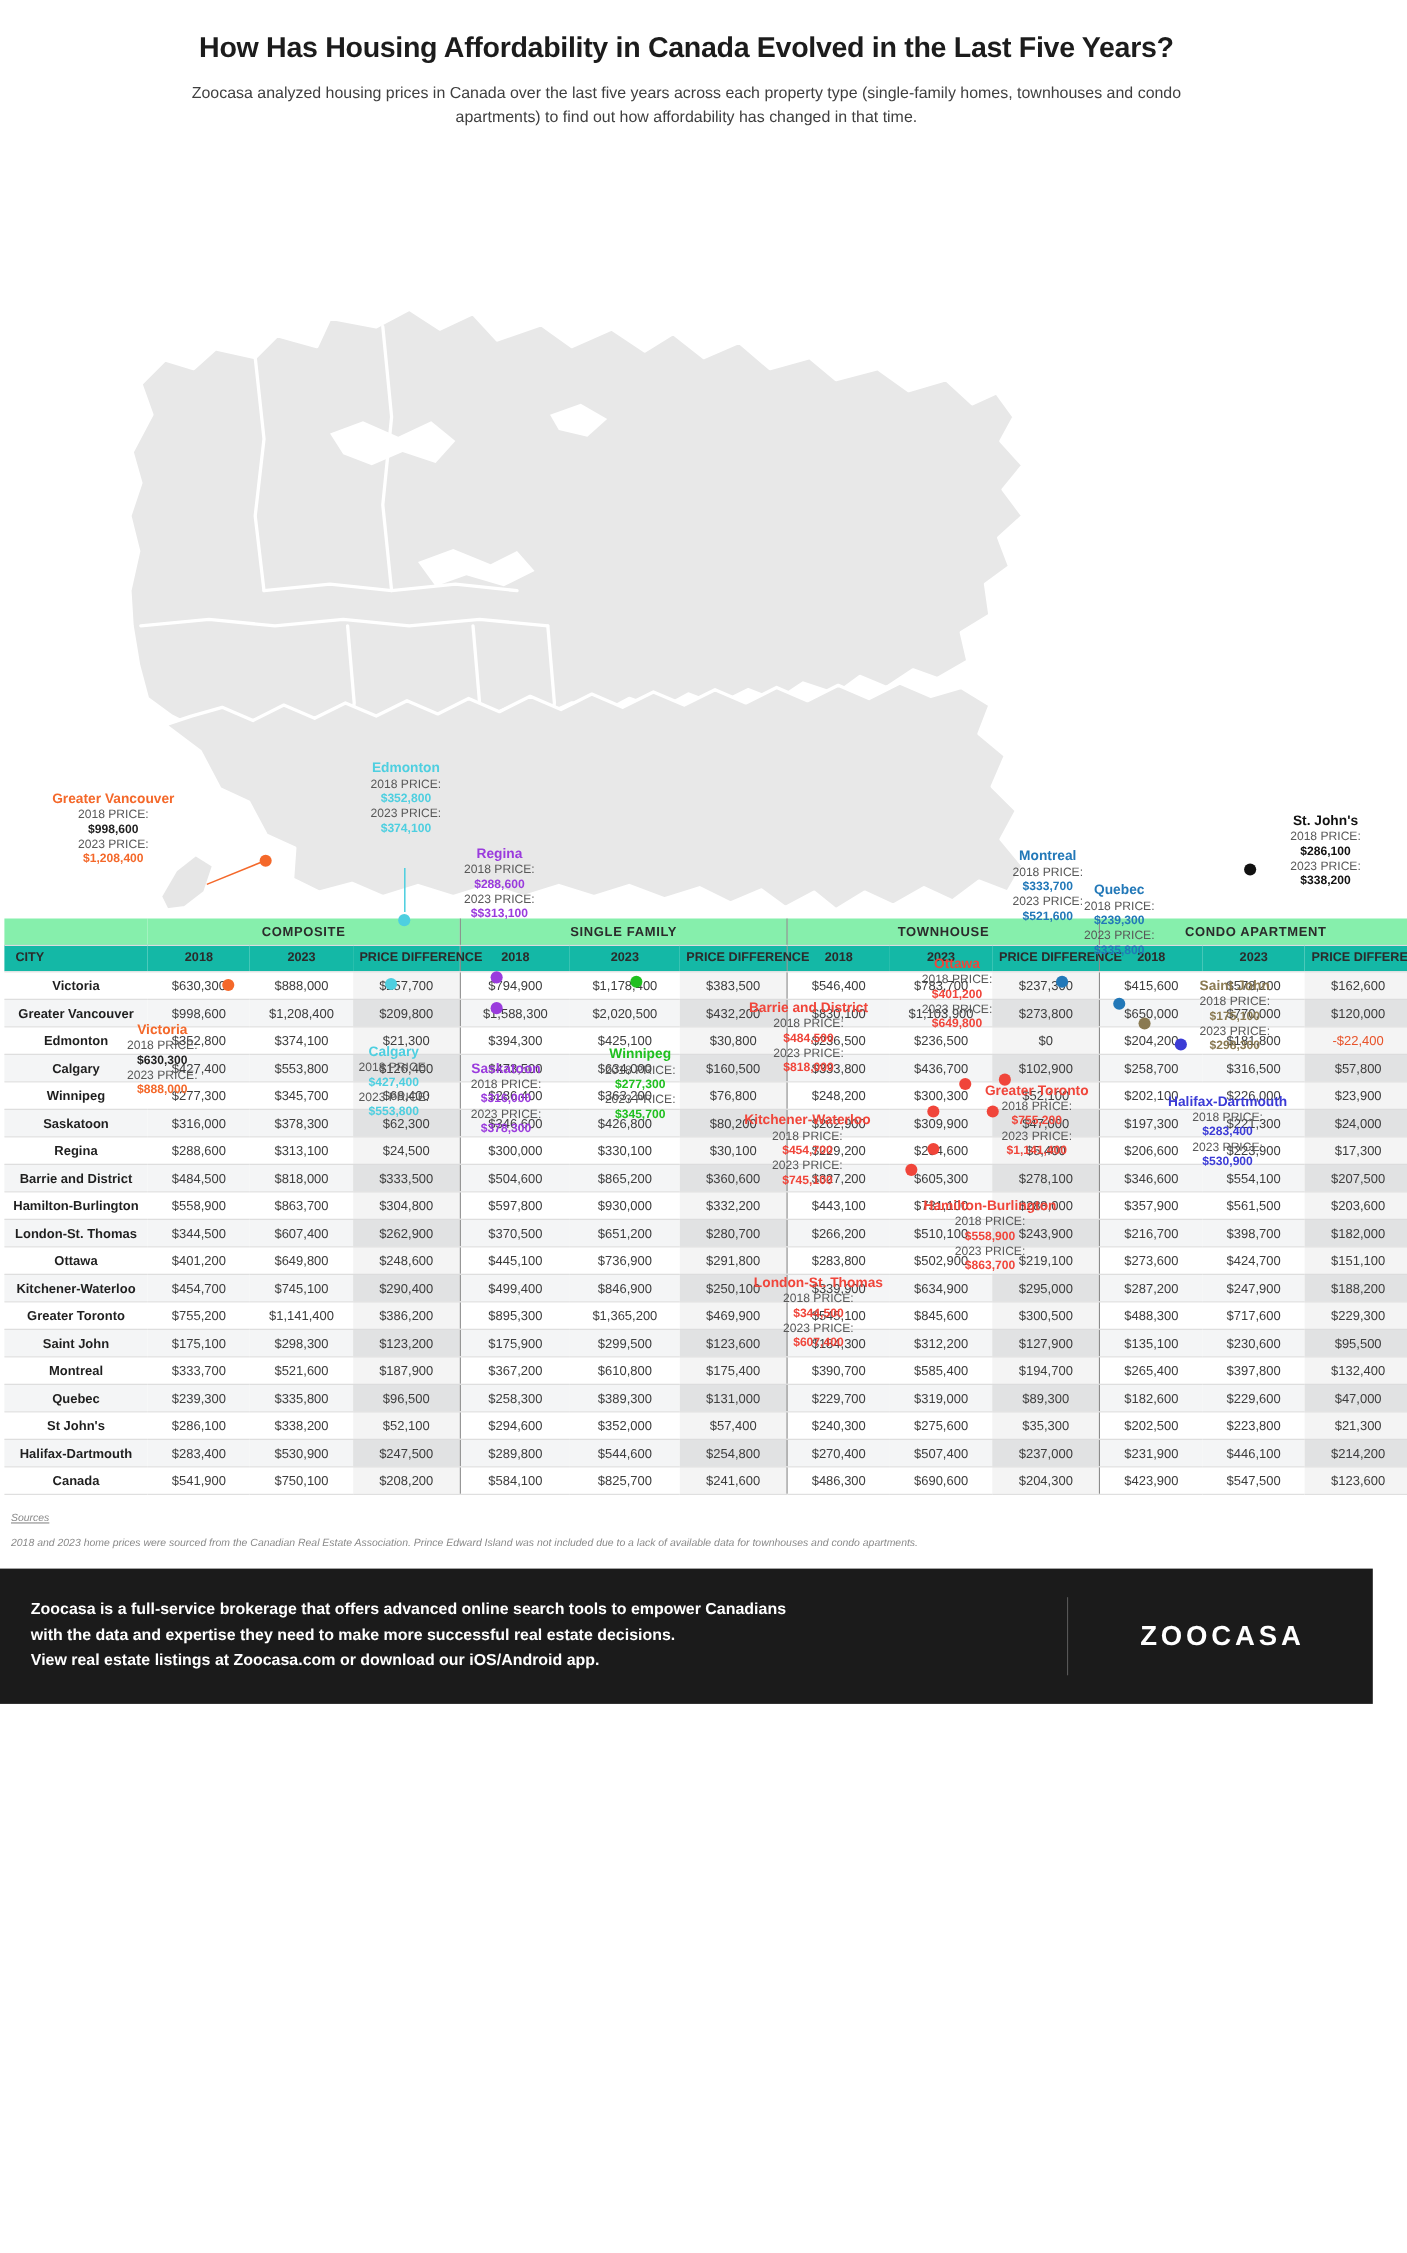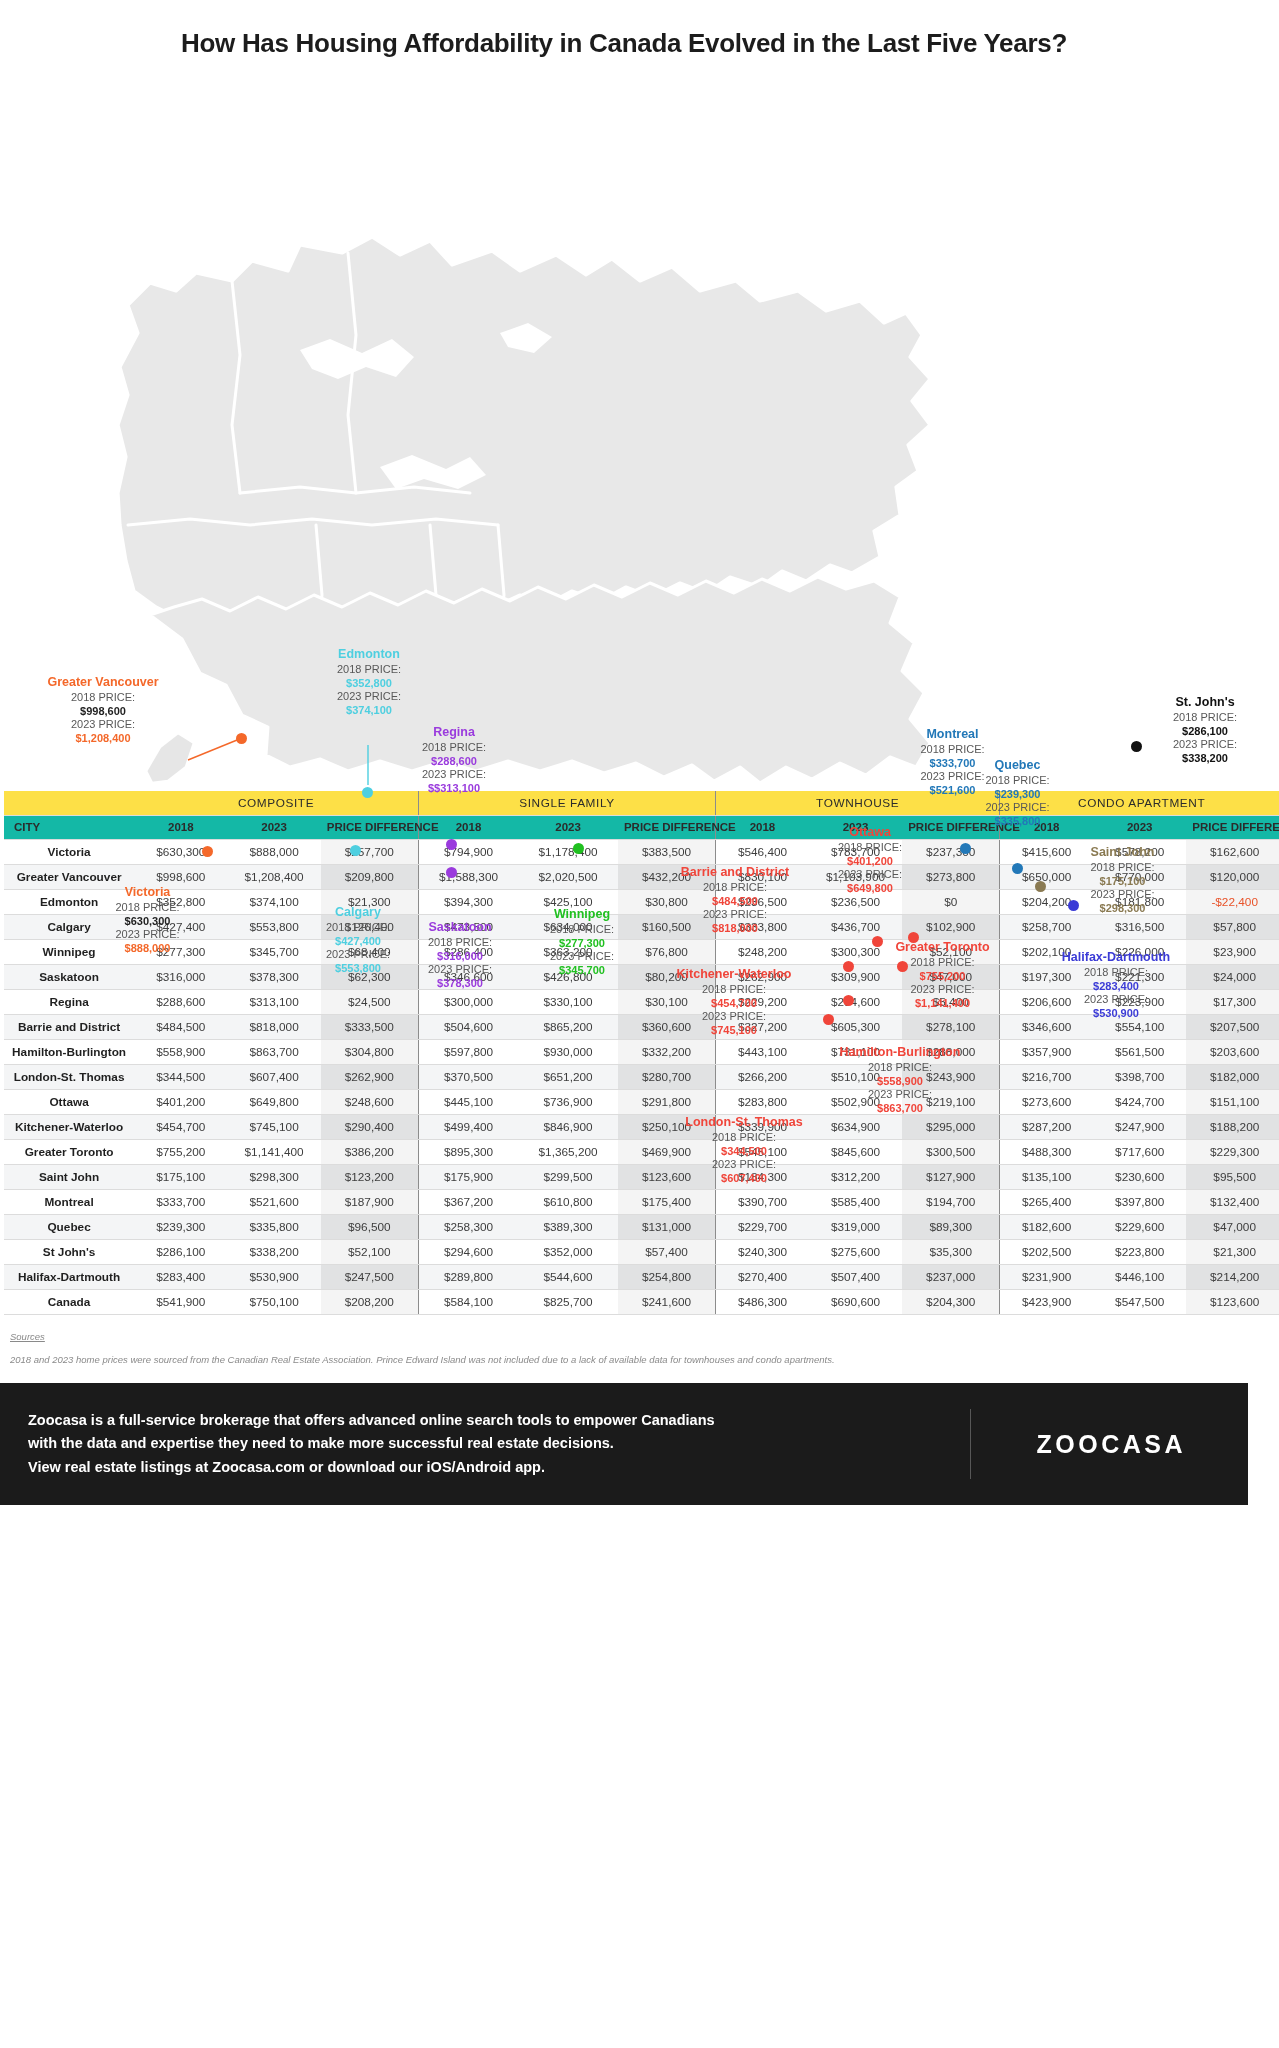--- a/index.html
+++ b/index.html
@@ -43,23 +43,23 @@
   .table-zone { padding: 6px 4px 0; }
   table.prices {
     border-collapse: collapse; width: 1279px; table-layout: fixed;
     font-size: 11.8px;
   }
   table.prices th, table.prices td {
     padding: 5px 6px; text-align:center; white-space:nowrap;
     border-bottom: 1px solid #dcdcdc;
   }
   .grp-head th {
-    border-bottom: none; font-size: 11.8px; font-weight:400;
+    border-bottom: none; font-size: 11.8px; font-weight:700;
     letter-spacing:.6px; color:#2b2b2b; padding-top:16px; padding-bottom:10px;
-    background:#fde047;
+    background:#86efac;
   }
   .col-head th {
     font-size: 11.5px; font-weight:700; color:#2b2b2b;
     padding-bottom: 12px; padding-top: 2px; background:#14b8a6;
     border-bottom: 1px solid #b9b9b9;
     line-height:1.15;
   }
   .col-head th.city-h { text-align:left; padding-left:10px; }
   td.city-c { text-align:left; padding-left:10px; font-weight:700; color:#1f1f1f; }
   tbody tr:nth-child(even) { background:#f4f5f6; }
@@ -89,20 +89,21 @@
     padding: 0 34px 0 40px; white-space:nowrap;
   }
 </style>
 </head>
 <body>
 
 <div class="page">
 
   <div class="header">
     <h1 class="title">How Has Housing Affordability in Canada Evolved in the Last Five Years?</h1>
+    <p class="subtitle">Zoocasa analyzed housing prices in Canada over the last five years across each property type (single-family homes, townhouses and condo apartments) to find out how affordability has changed in that time.</p>
   </div>
 
   <div class="map-wrap">
     <svg class="map-svg" viewBox="0 0 1279 690">
       <g fill="#e8e8e8" stroke="#ffffff" stroke-width="3.2" stroke-linejoin="round">
 
         <path d="M120 430 L118 398 L126 362 L118 330 L128 300 L120 272 L138 238 L128 210 L150 188 L176 196 L196 178 L232 186 L252 166 L288 176 L300 150 L342 158 L372 142 L400 160 L430 146 L452 170 L492 156 L520 176 L556 160 L586 180 L612 164 L640 186 L672 172 L700 196 L736 186 L760 206 L798 196 L826 216 L860 206 L884 228 L906 218 L922 240 L910 262 L930 284 L912 306 L930 330 L908 350 L918 376 L896 392 L900 420 L874 436 L880 462 L852 478 L830 470 L806 486 L782 476 L760 492 L730 482 L706 498 L680 488 L652 502 L626 492 L600 506 L572 496 L546 510 L520 500 L494 512 L468 502 L440 514 L414 504 L388 516 L362 506 L336 518 L310 508 L284 520 L258 510 L232 522 L206 512 L180 524 L156 512 L134 496 L126 466 Z"></path>
 
         <path d="M300 255 L330 244 L362 258 L392 244 L414 262 L396 282 L366 272 L338 284 L312 274 Z" fill="#ffffff" stroke="none"></path>
         <path d="M380 372 L412 360 L446 374 L470 362 L486 380 L458 394 L424 384 L396 394 Z" fill="#ffffff" stroke="none"></path>

